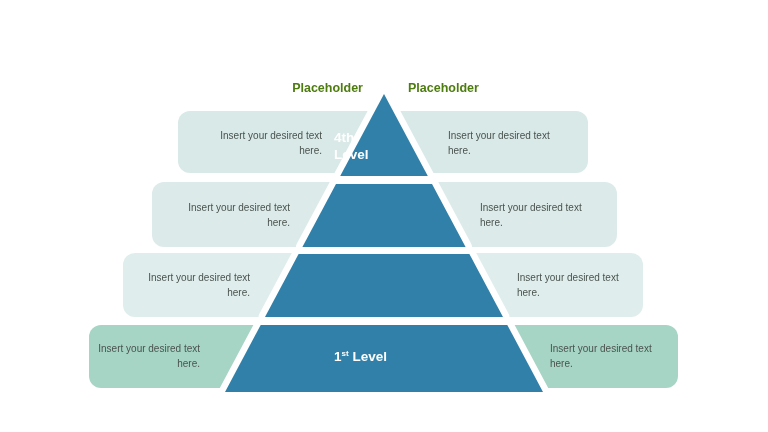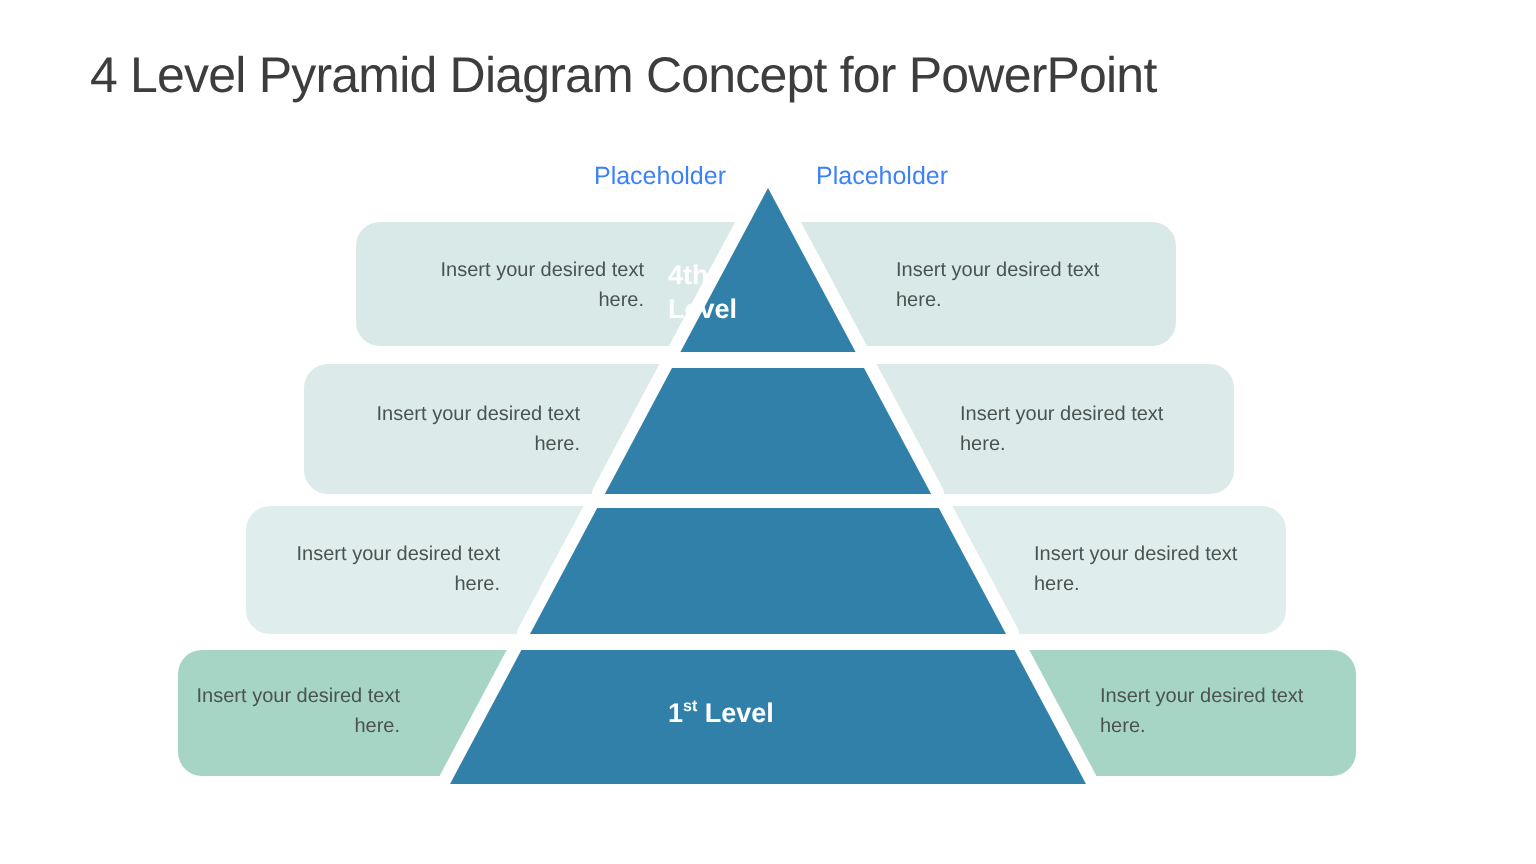--- a/index.html
+++ b/index.html
@@ -1,20 +1,20 @@
 <!DOCTYPE html>
 <html><head>
 <meta charset="utf-8">
 <style>
   html,body{margin:0;padding:0;background:#fff;}
   .slide{position:relative;width:768px;height:432px;background:#ffffff;overflow:hidden;
          font-family:"Liberation Sans",sans-serif;}
   .title{position:absolute;left:45px;top:24px;font-size:25px;font-weight:400;
          color:#3d3d3d;letter-spacing:-0.4px;white-space:nowrap;}
-  .ph{position:absolute;top:81px;font-size:12.5px;font-weight:400;color:#3b82f6;}
+  .ph{position:absolute;top:81px;font-size:12.5px;font-weight:700;color:#4d7c0f;}
   .ph-left{left:283px;width:80px;text-align:right;}
   .ph-right{left:408px;width:80px;text-align:left;}
   .band{position:absolute;border-radius:12px;}
   .band-4{left:178px;top:111px;width:410px;height:62px;background:#d8e9e7;}
   .band-3{left:152px;top:182px;width:465px;height:65px;background:#dcebe9;}
   .band-2{left:123px;top:253px;width:520px;height:64px;background:#dfeeec;}
   .band-1{left:89px; top:325px;width:589px;height:63px;background:#a7d5c5;}
   svg.pyramid{position:absolute;left:0;top:0;}
   svg.pyramid polygon{fill:#3180a9;stroke:#ffffff;stroke-width:13;
                       stroke-linejoin:round;paint-order:stroke;}
@@ -30,21 +30,20 @@
        font-weight:700;font-size:13.5px;line-height:17px;}
   .lvl sup{font-size:8px;line-height:0;}
   .lvl-4{top:129px;} .lvl-3{top:206px;} .lvl-2{top:277px;} .lvl-1{top:348px;}
   .two-line .rest{display:block;}
 </style>
 </head>
 <body>
 
 <div class="slide">
 
-  <div class="title">4 Level Pyramid Diagram Concept for PowerPoint</div>
 
   <div class="ph ph-left">Placeholder</div>
   <div class="ph ph-right">Placeholder</div>
 
   <div class="band band-4"></div>
   <div class="band band-3"></div>
   <div class="band band-2"></div>
   <div class="band band-1"></div>
 
   <svg class="pyramid" width="768" height="432" viewBox="0 0 768 432">

